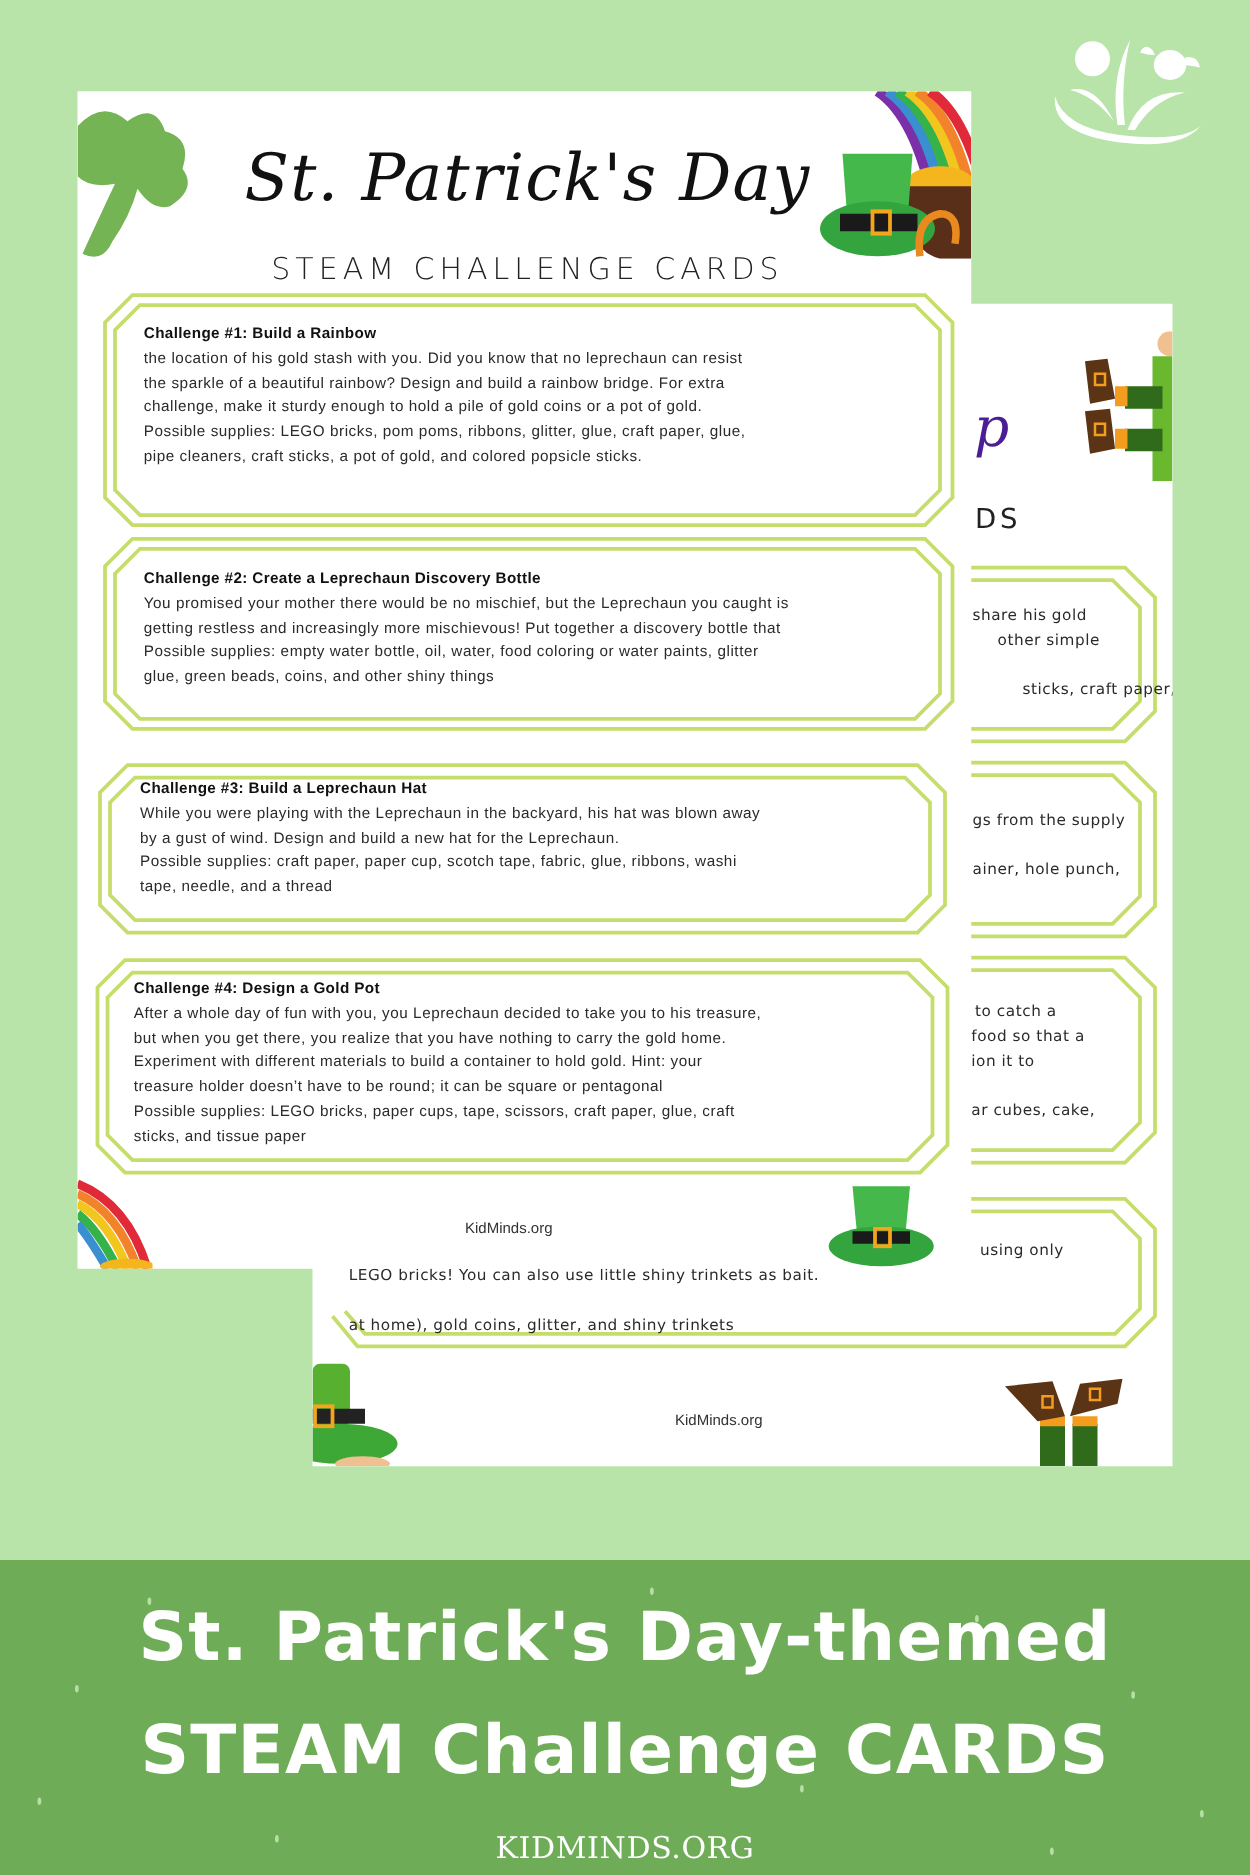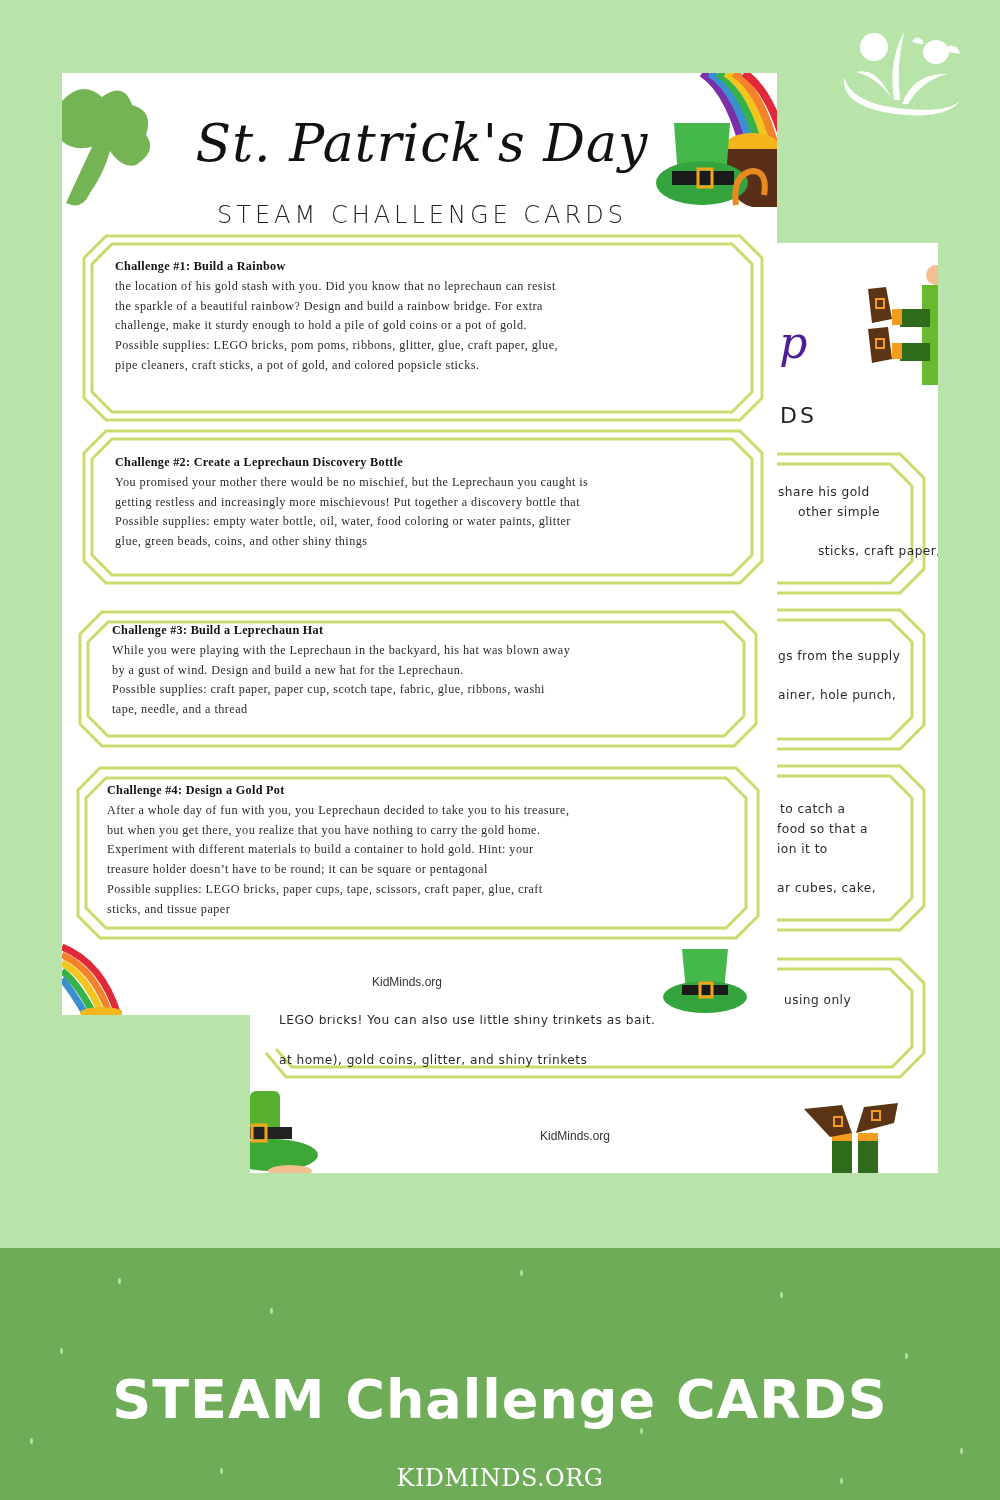--- a/index.html
+++ b/index.html
@@ -7,21 +7,21 @@
   body { background: #b8e4aa; position: relative; font-family: "DejaVu Sans", sans-serif; }
 
   .logo { position: absolute; left: 836px; top: 22px; width: 130px; height: 100px; }
 
   
   .sheet { position: absolute; background: #ffffff; overflow: hidden; }
   .sheet-back { left: 250px; top: 243px; width: 688px; height: 930px; }
   .sheet-front { left: 62px; top: 73px; width: 715px; height: 942px; }
   .card-frame { position: absolute; }
   .card-frame svg { position: absolute; left: 0; top: 0; width: 100%; height: 100%; overflow: visible; }
-  .card-text { position: absolute; font-family: Liberation Serif, serif; font-size: 12.2px; line-height: 19.8px; color: #2a2a2a; letter-spacing: 0.45px; }
+  .card-text { position: absolute; font-family: Liberation Sans, sans-serif; font-size: 12.2px; line-height: 19.8px; color: #2a2a2a; letter-spacing: 0.45px; }
   .card-title { font-weight: bold; color: #111; font-size: 12.2px; letter-spacing: 0.3px; }
 
   .title-script {
     position: absolute; left: 110px; top: 40px; width: 500px; text-align: center;
     font-family: "DejaVu Serif", serif; font-style: italic; font-size: 52px; color: #111; letter-spacing: 1px;
   }
   .subtitle {
     position: absolute; left: 110px; top: 128px; width: 500px; text-align: center;
     font-family: "DejaVu Sans", sans-serif; font-size: 24px; color: #222; letter-spacing: 4px; font-weight: 300;
   }
@@ -266,15 +266,16 @@
   <div class="drop" style="left:270px; top:60px;"></div>
   <div class="drop" style="left:410px; top:160px;"></div>
   <div class="drop" style="left:520px; top:22px;"></div>
   <div class="drop" style="left:640px; top:180px;"></div>
   <div class="drop" style="left:780px; top:44px;"></div>
   <div class="drop" style="left:905px; top:105px;"></div>
   <div class="drop" style="left:960px; top:200px;"></div>
   <div class="drop" style="left:30px; top:190px;"></div>
   <div class="drop" style="left:220px; top:220px;"></div>
   <div class="drop" style="left:840px; top:230px;"></div>
+  <div class="banner-line" style="top:30px;">St. Patrick's Day-themed</div>
   <div class="banner-line" style="top:120px;">STEAM Challenge CARDS</div>
   <div class="banner-site">KIDMINDS.ORG</div>
 </div>
 
 </body></html>

